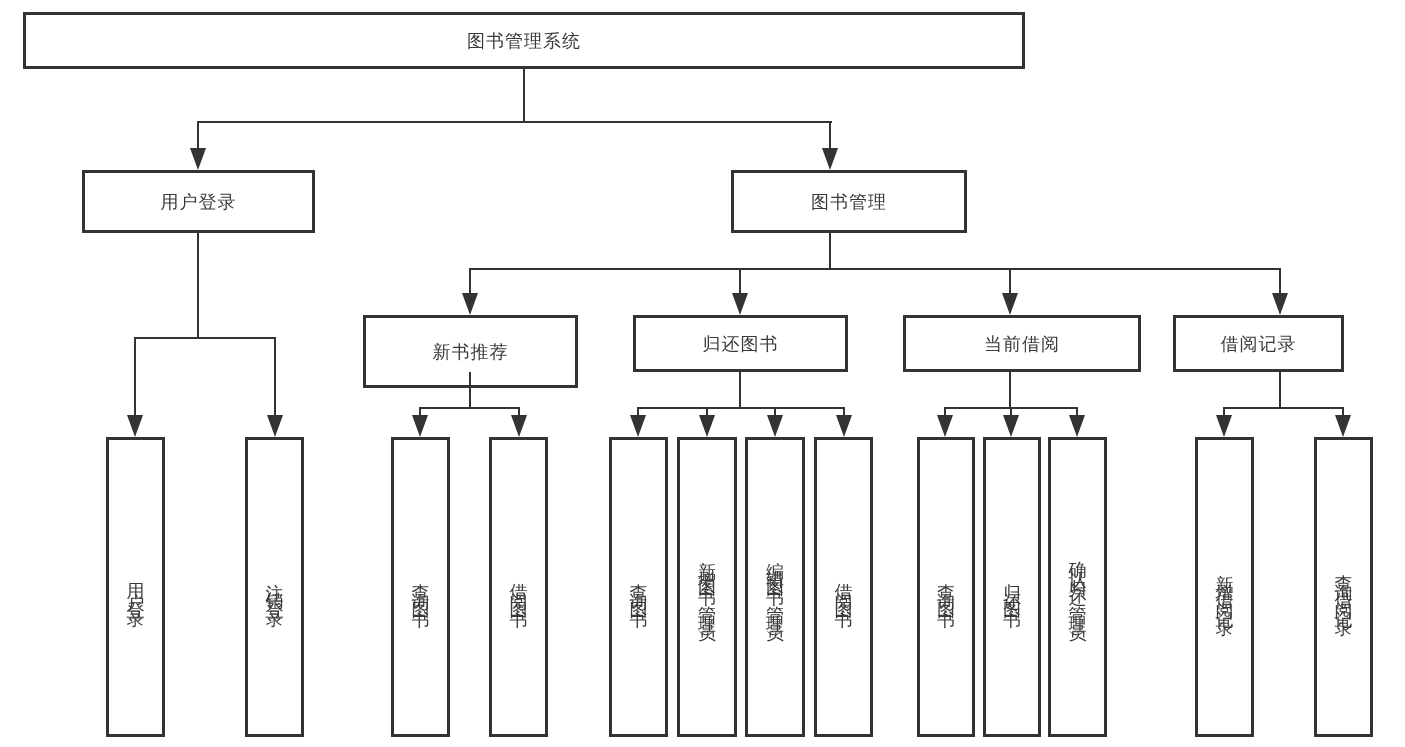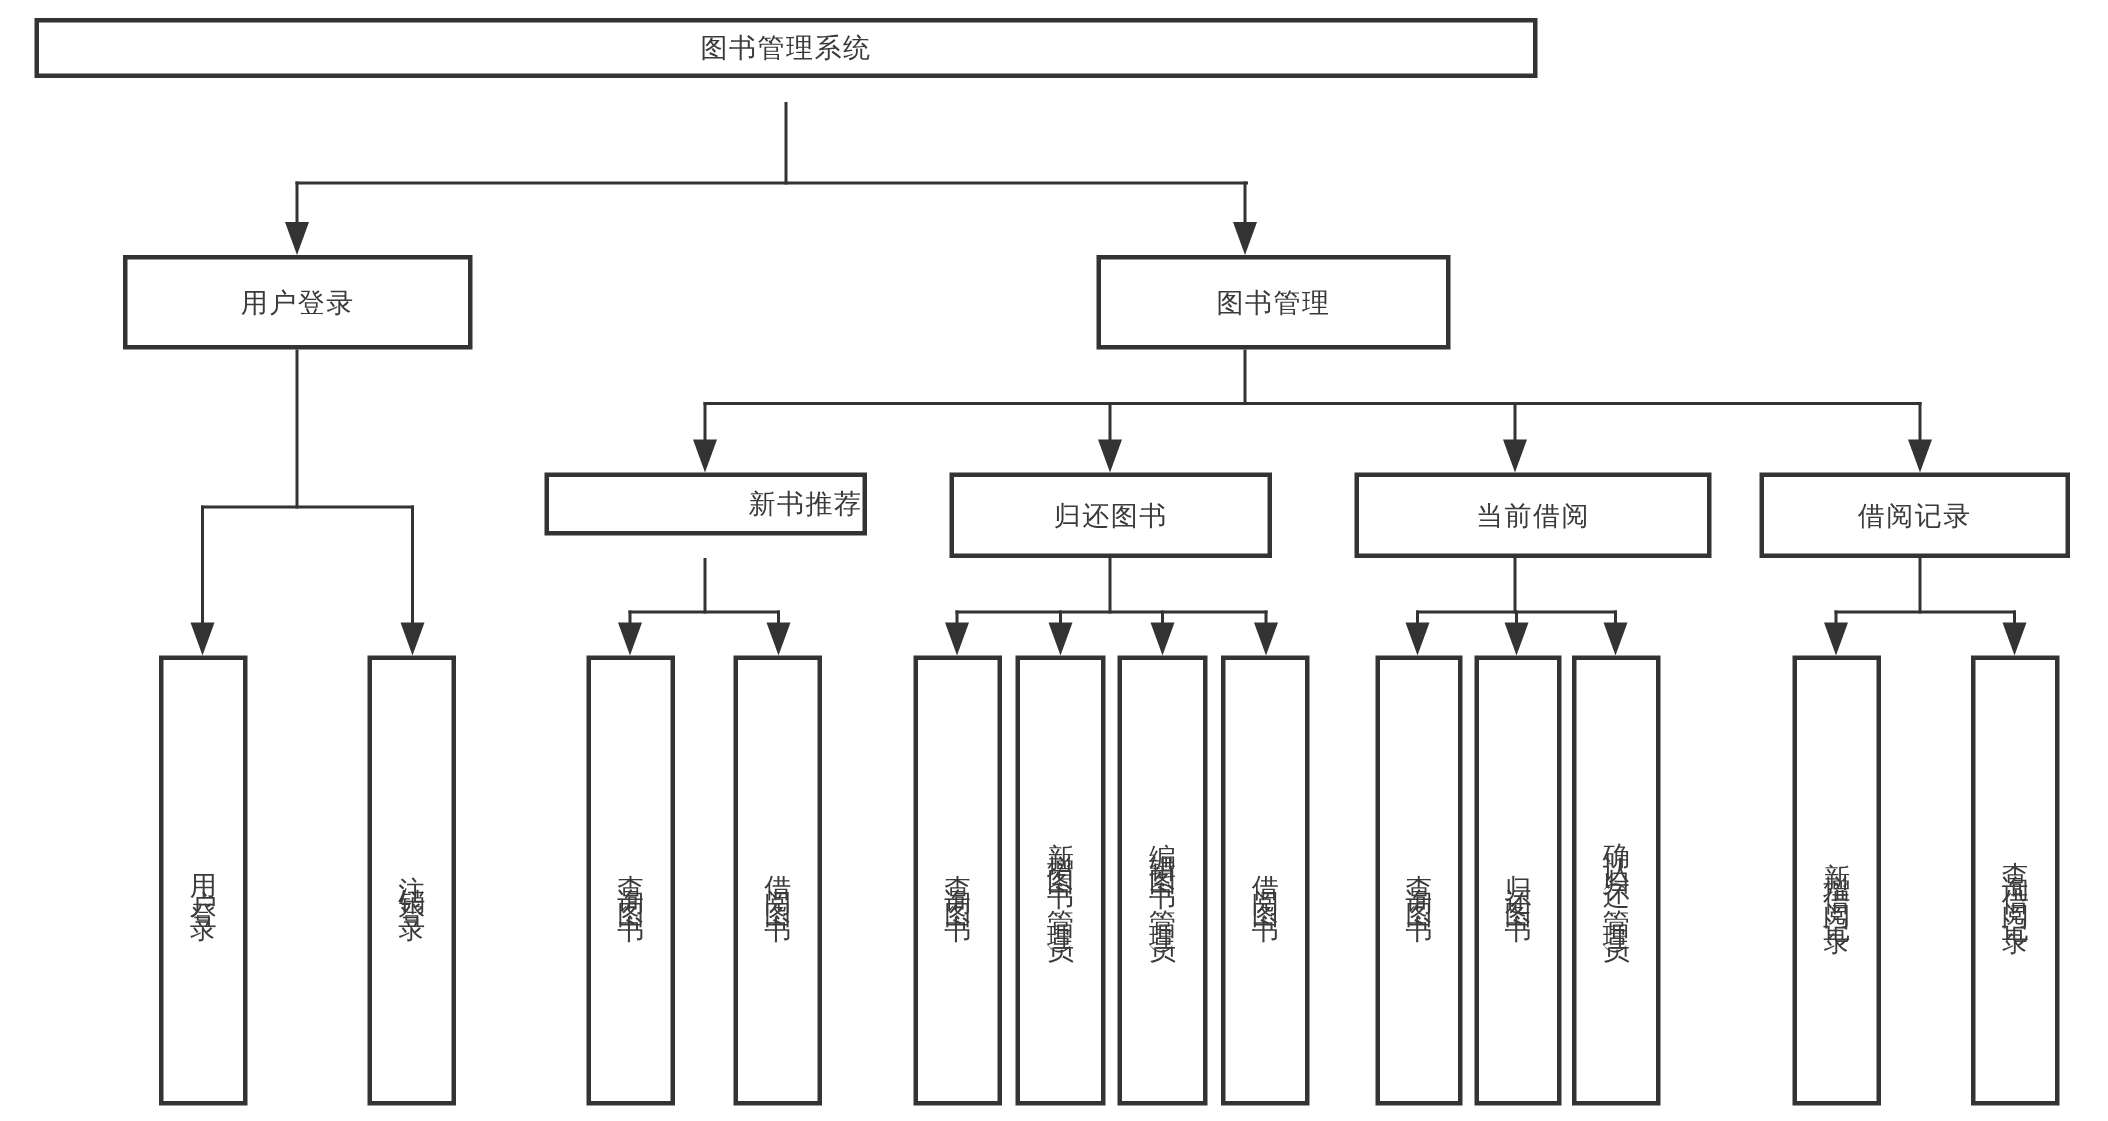--- a/index.html
+++ b/index.html
@@ -69,21 +69,21 @@
     color: rgba(155, 155, 155, 0.85);
     white-space: nowrap;
     z-index: 5;
   }
 </style>
 </head>
 <body>
 
 <div id="canvas">
 
-  <div class="box" style="left:23px; top:12px; width:1002px; height:40px;">
+  <div class="box" style="left:23px; top:12px; width:1002px; height:57px;">
     <span>图书管理系统</span>
   </div>
 
   <div class="vl" style="left:523px; top:68px; height:55px;"></div>
   <div class="hl" style="left:197px; top:121px; width:635px;"></div>
   <div class="vl" style="left:197px; top:121px; height:30px;"></div>
   <div class="ah" style="left:190px; top:148px;"></div>
   <div class="vl" style="left:829px; top:121px; height:30px;"></div>
   <div class="ah" style="left:822px; top:148px;"></div>
 
@@ -105,30 +105,30 @@
   <div class="hl" style="left:469px; top:268px; width:812px;"></div>
   <div class="vl" style="left:469px; top:268px; height:29px;"></div>
   <div class="ah" style="left:462px; top:293px;"></div>
   <div class="vl" style="left:739px; top:268px; height:29px;"></div>
   <div class="ah" style="left:732px; top:293px;"></div>
   <div class="vl" style="left:1009px; top:268px; height:29px;"></div>
   <div class="ah" style="left:1002px; top:293px;"></div>
   <div class="vl" style="left:1279px; top:268px; height:29px;"></div>
   <div class="ah" style="left:1272px; top:293px;"></div>
 
-  <div class="box" style="left:363px; top:315px; width:215px; height:42px;justify-content:flex-end;">
+  <div class="box" style="left:363px; top:315px; width:215px; height:73px;">
     <span>新书推荐</span>
   </div>
   <div class="box" style="left:633px; top:315px; width:215px; height:57px;">
     <span>归还图书</span>
   </div>
   <div class="box" style="left:903px; top:315px; width:238px; height:57px;justify-content:center;">
     <span>当前借阅</span>
   </div>
-  <div class="box" style="left:1173px; top:315px; width:207px; height:57px;">
+  <div class="box" style="left:1173px; top:315px; width:171px; height:57px;">
     <span>借阅记录</span>
   </div>
 
   <div class="vl" style="left:469px; top:372px; height:37px;"></div>
   <div class="vl" style="left:739px; top:372px; height:37px;"></div>
   <div class="vl" style="left:1009px; top:372px; height:37px;"></div>
   <div class="vl" style="left:1279px; top:372px; height:37px;"></div>
 
   <div class="hl" style="left:419px; top:407px; width:101px;"></div>
   <div class="hl" style="left:637px; top:407px; width:208px;"></div>

